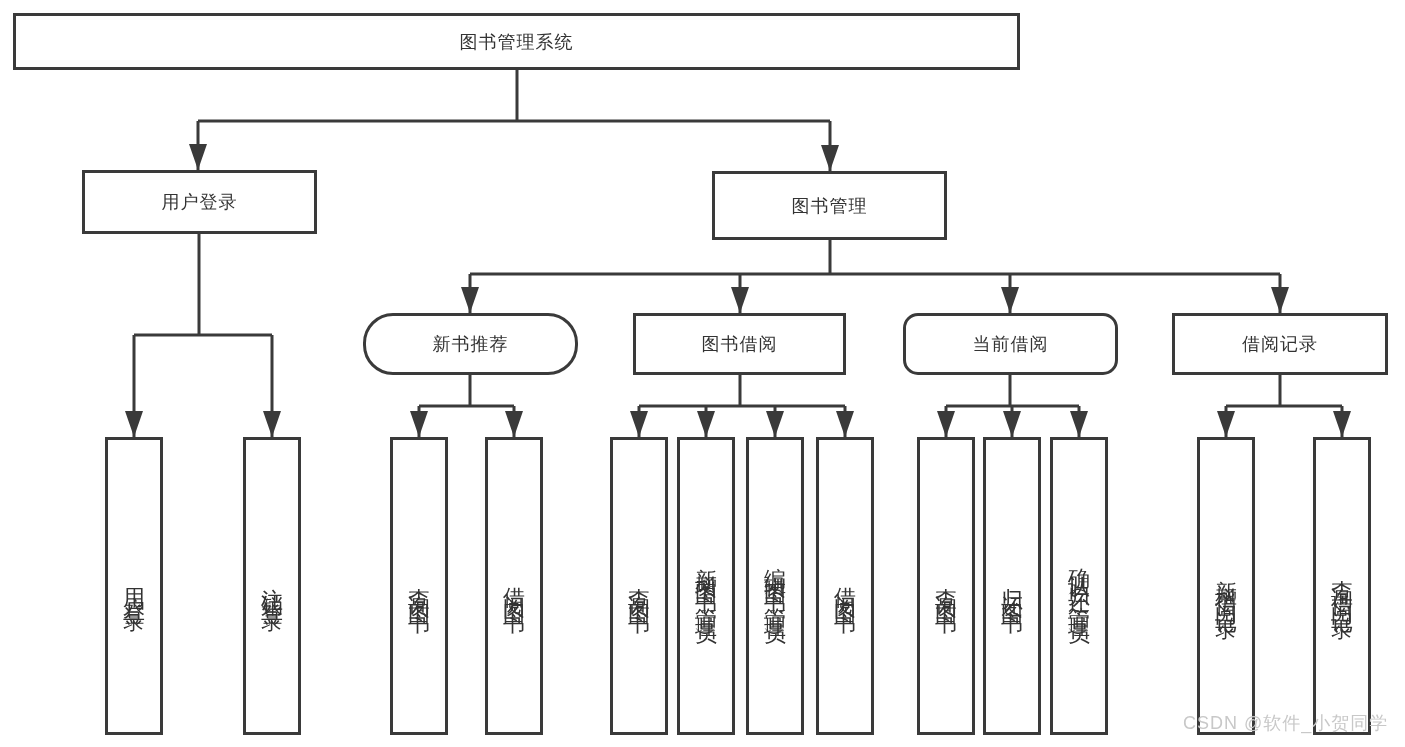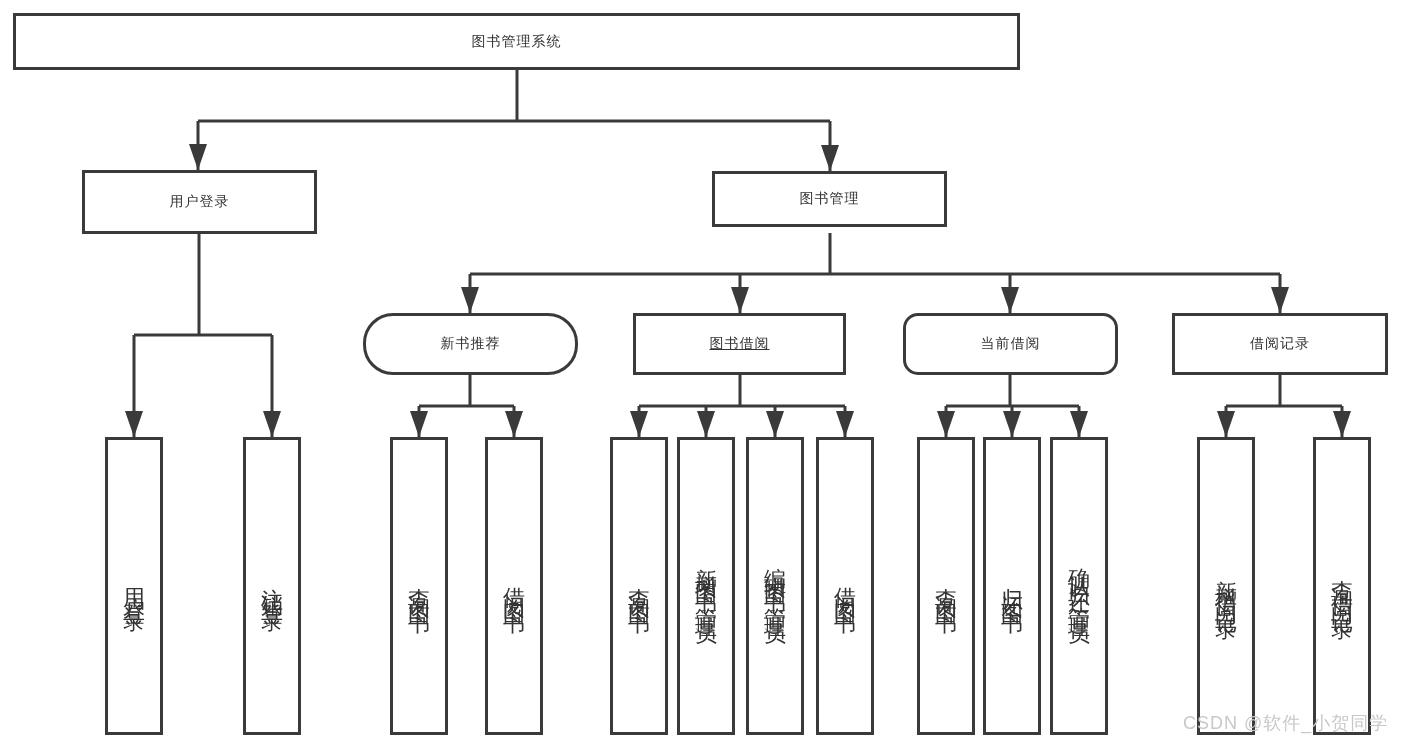--- a/index.html
+++ b/index.html
@@ -24,21 +24,21 @@
     position: absolute;
     box-sizing: border-box;
     border: 3px solid #3a3a3a;
     background: #ffffff;
     display: flex;
     align-items: center;
     justify-content: center;
     color: #333333;
   }
   .hbox span {
-    font-size: 14px;
+    font-size: 18px;
     font-weight: 500;
     letter-spacing: 1px;
     white-space: nowrap;
   }
   .vbox {
     width: 58px;
     height: 298px;
     top: 437px;
   }
   .vbox span {
@@ -105,28 +105,28 @@
     </g>
   </svg>
 
   <div class="box hbox" style="left:13px; top:13px; width:1007px; height:57px;">
     <span>图书管理系统</span>
   </div>
 
   <div class="box hbox" style="left:82px; top:170px; width:235px; height:64px;">
     <span>用户登录</span>
   </div>
-  <div class="box hbox" style="left:712px; top:171px; width:235px; height:56px;">
+  <div class="box hbox" style="left:712px; top:171px; width:235px; height:69px;">
     <span>图书管理</span>
   </div>
 
   <div class="box hbox" style="left:363px; top:313px; width:215px; height:62px;border-radius:30px;">
     <span>新书推荐</span>
   </div>
-  <div class="box hbox" style="left:633px; top:313px; width:213px; height:62px;text-decoration:underline;">
+  <div class="box hbox" style="left:633px; top:313px; width:213px; height:62px;">
     <span>图书借阅</span>
   </div>
   <div class="box hbox" style="left:903px; top:313px; width:215px; height:62px;border-radius:15px;">
     <span>当前借阅</span>
   </div>
   <div class="box hbox" style="left:1172px; top:313px; width:216px; height:62px;">
     <span>借阅记录</span>
   </div>
 
   <div class="box vbox" style="left:105px;">

